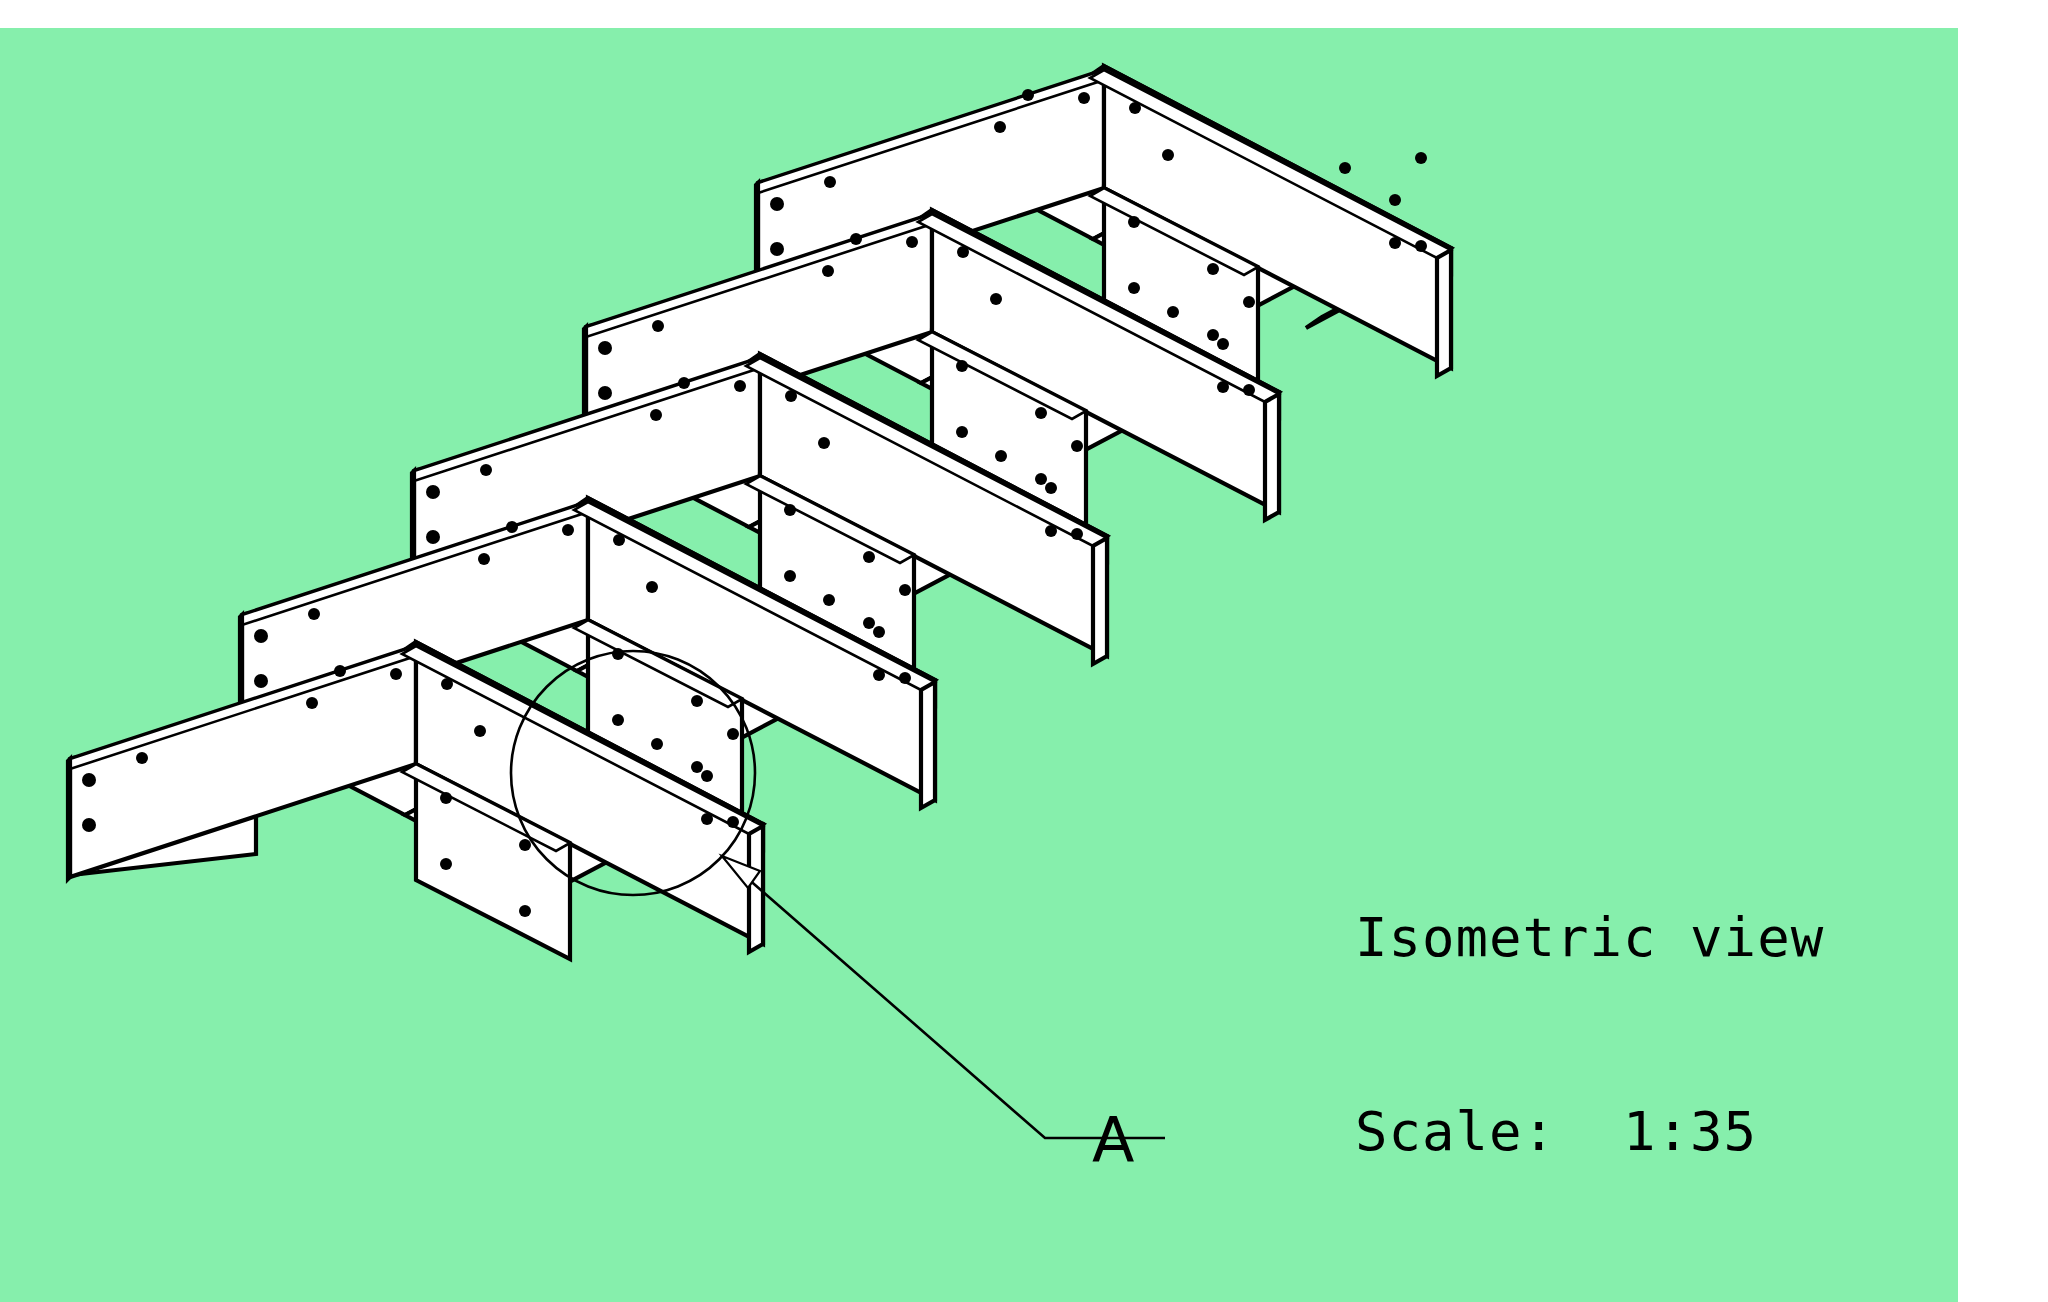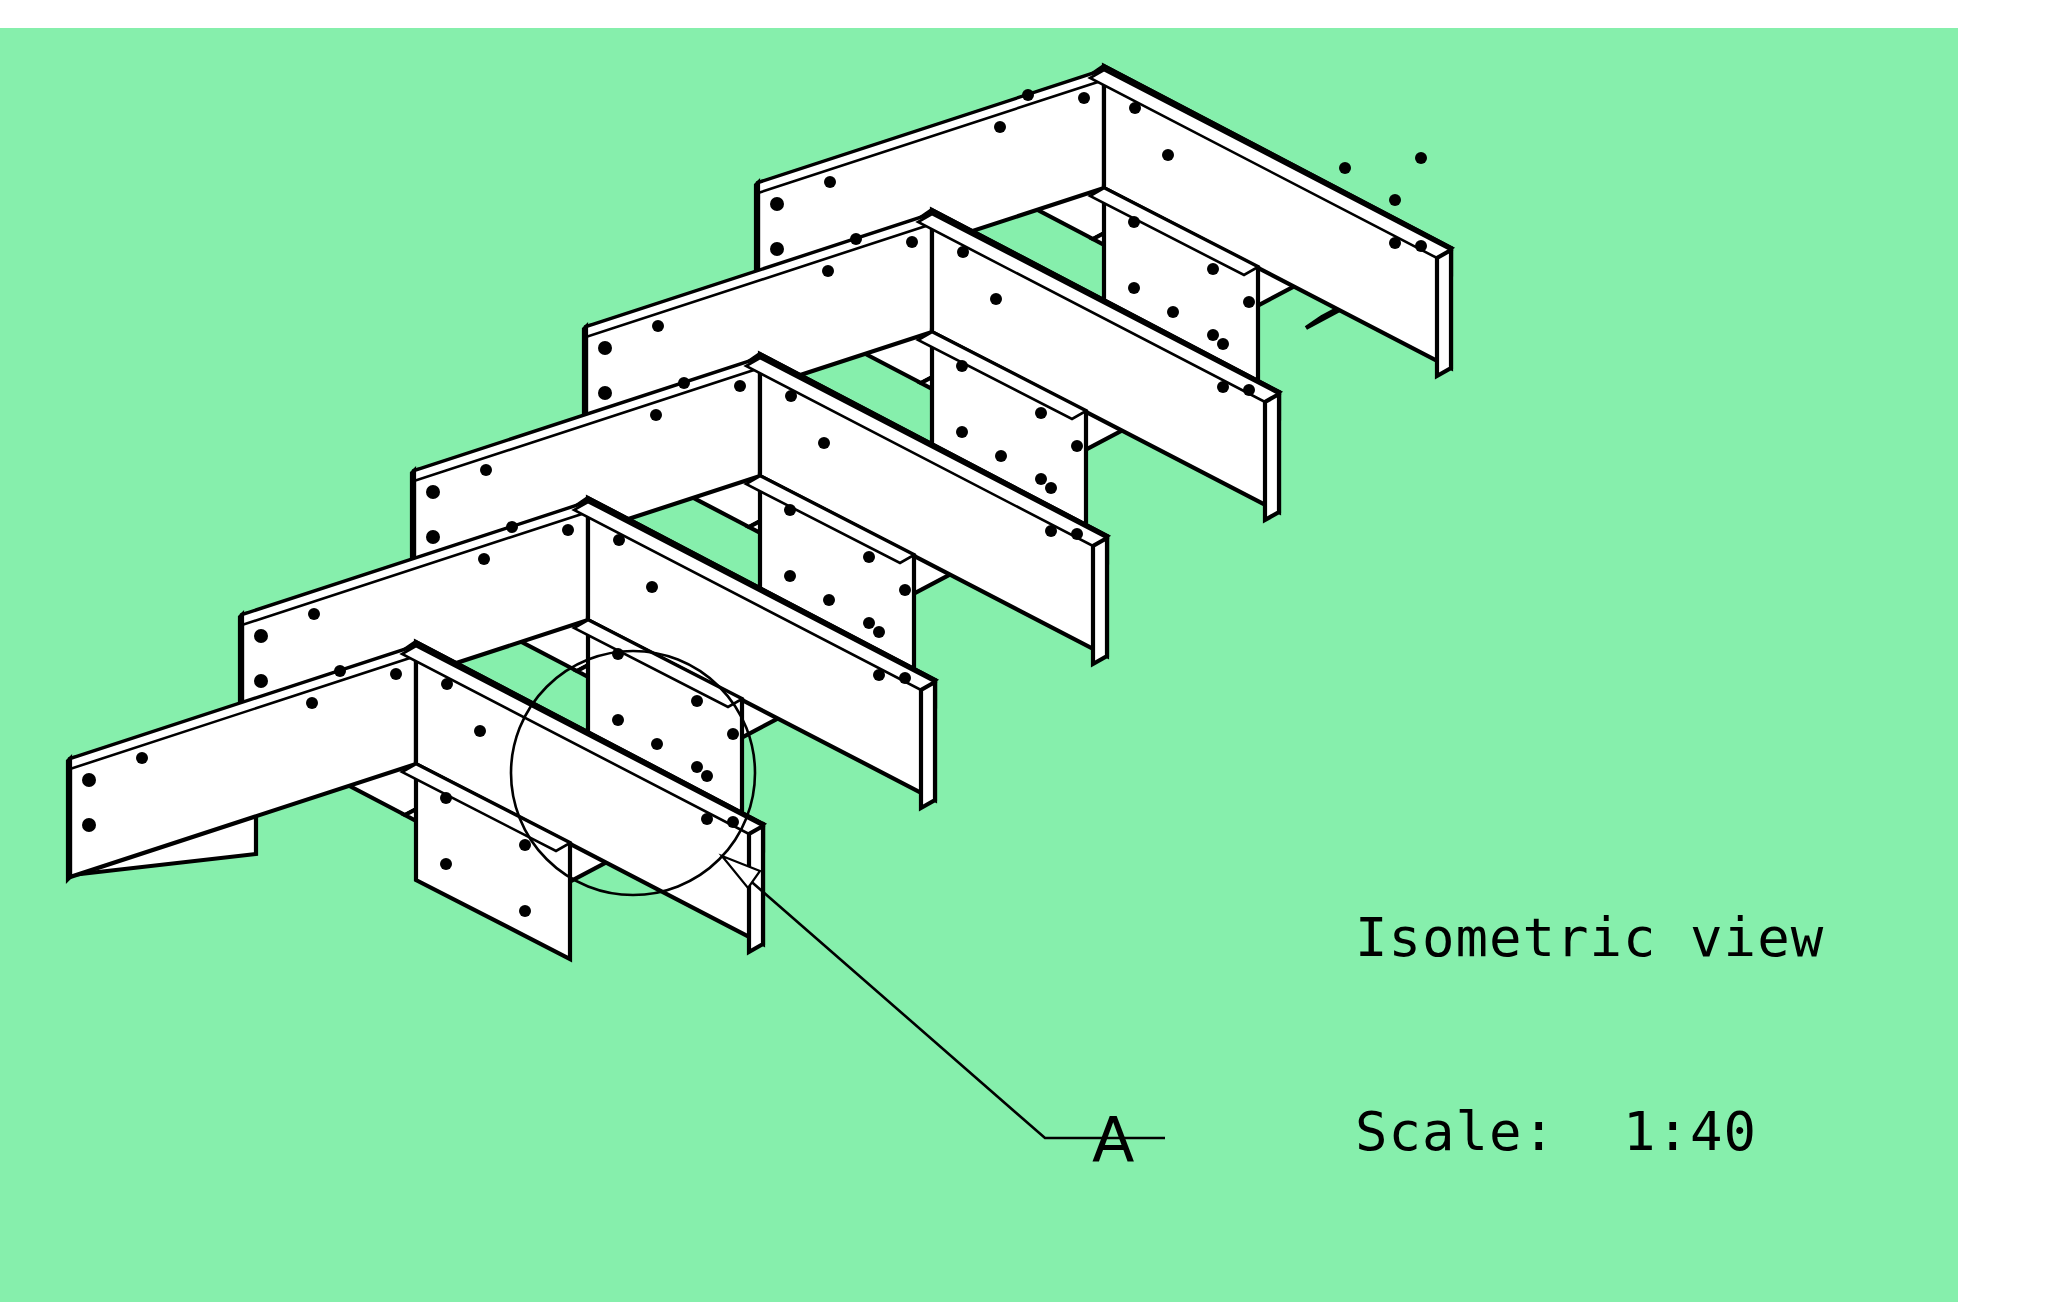--- a/index.html
+++ b/index.html
@@ -302,18 +302,18 @@
       <circle class="circ" cx="633" cy="745" r="122"></circle>
     </g>
     <g>
       <path class="lead" d="M 722 828 L 1045 1110 L 1165 1110"></path>
       <polygon class="arrowhd" points="722,828 760,843 748,860"></polygon>
     </g>
   </svg>
 
   <div class="note-block">
     <span class="note-line">Isometric view</span>
-    <span class="note-line">Scale:  1:40</span>
+    <span class="note-line">Scale:  1:35</span>
   </div>
 
   <div class="detail-letter">A</div>
 
 </div>
 
 </body></html>

